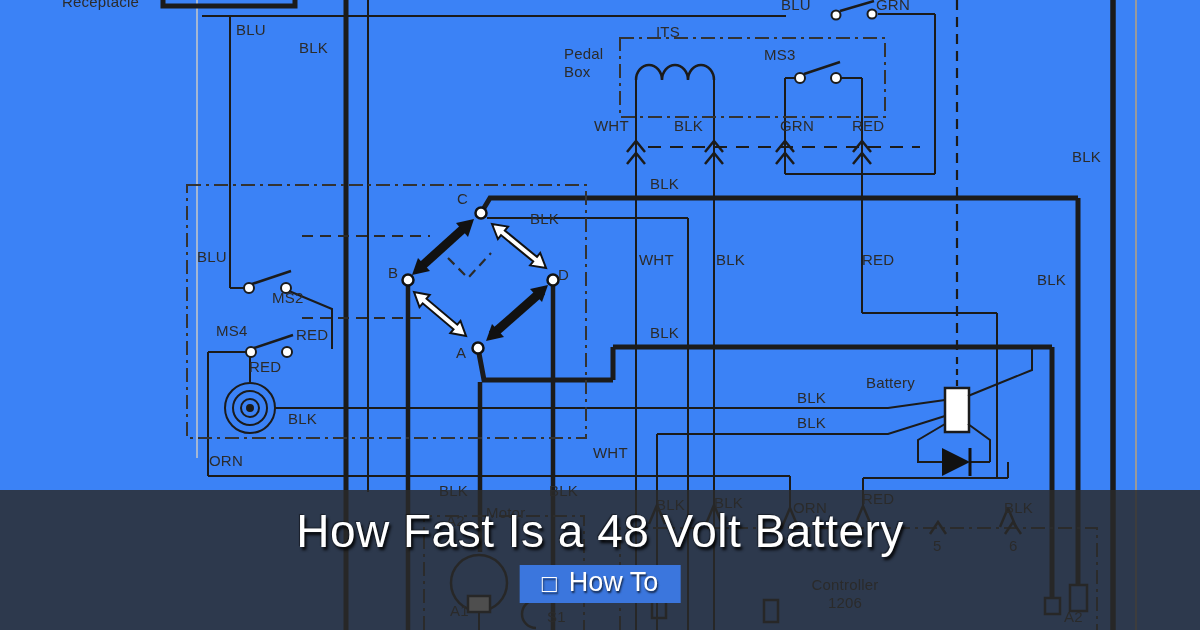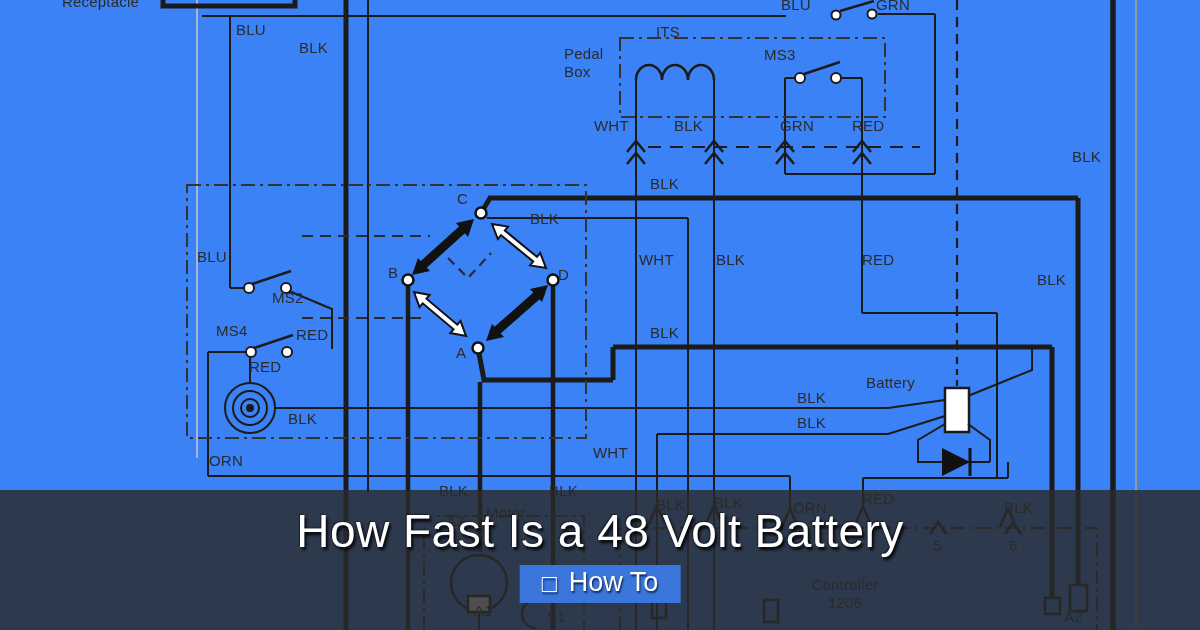--- a/index.html
+++ b/index.html
@@ -210,21 +210,21 @@
       <span class="lbl" style="left: 862px; top: 490px;">RED</span>
       <span class="lbl" style="left: 656px; top: 496px;">BLK</span>
       <span class="lbl" style="left: 714px; top: 494px;">BLK</span>
       <span class="lbl" style="left: 793px; top: 499px;">ORN</span>
       <span class="lbl" style="left: 1004px; top: 499px;">BLK</span>
       <span class="lbl" style="left: 446px; top: 512px;">A2</span>
       <span class="lbl" style="left: 933px; top: 537px;">5</span>
       <span class="lbl" style="left: 1009px; top: 537px;">6</span>
       <span class="lbl center" style="left: 800px; top: 576px; width: 90px;">Controller
 1206</span>
-      <span class="lbl" style="left: 450px; top: 602px; margin-left: 24px;">A1</span>
+      <span class="lbl" style="left: 450px; top: 602px;">A1</span>
       <span class="lbl" style="left: 547px; top: 608px;">S1</span>
       <span class="lbl" style="left: 1064px; top: 608px;">A2</span>
     </div>
 
   <div class="overlay-band" style="background: rgba(42, 42, 42, 0.83);"></div>
 
   <div class="hero-title">How Fast Is a 48 Volt Battery</div>
 
   <button class="howto-btn" style="background: rgb(59, 118, 221);">
     <span class="tofu">□</span>

